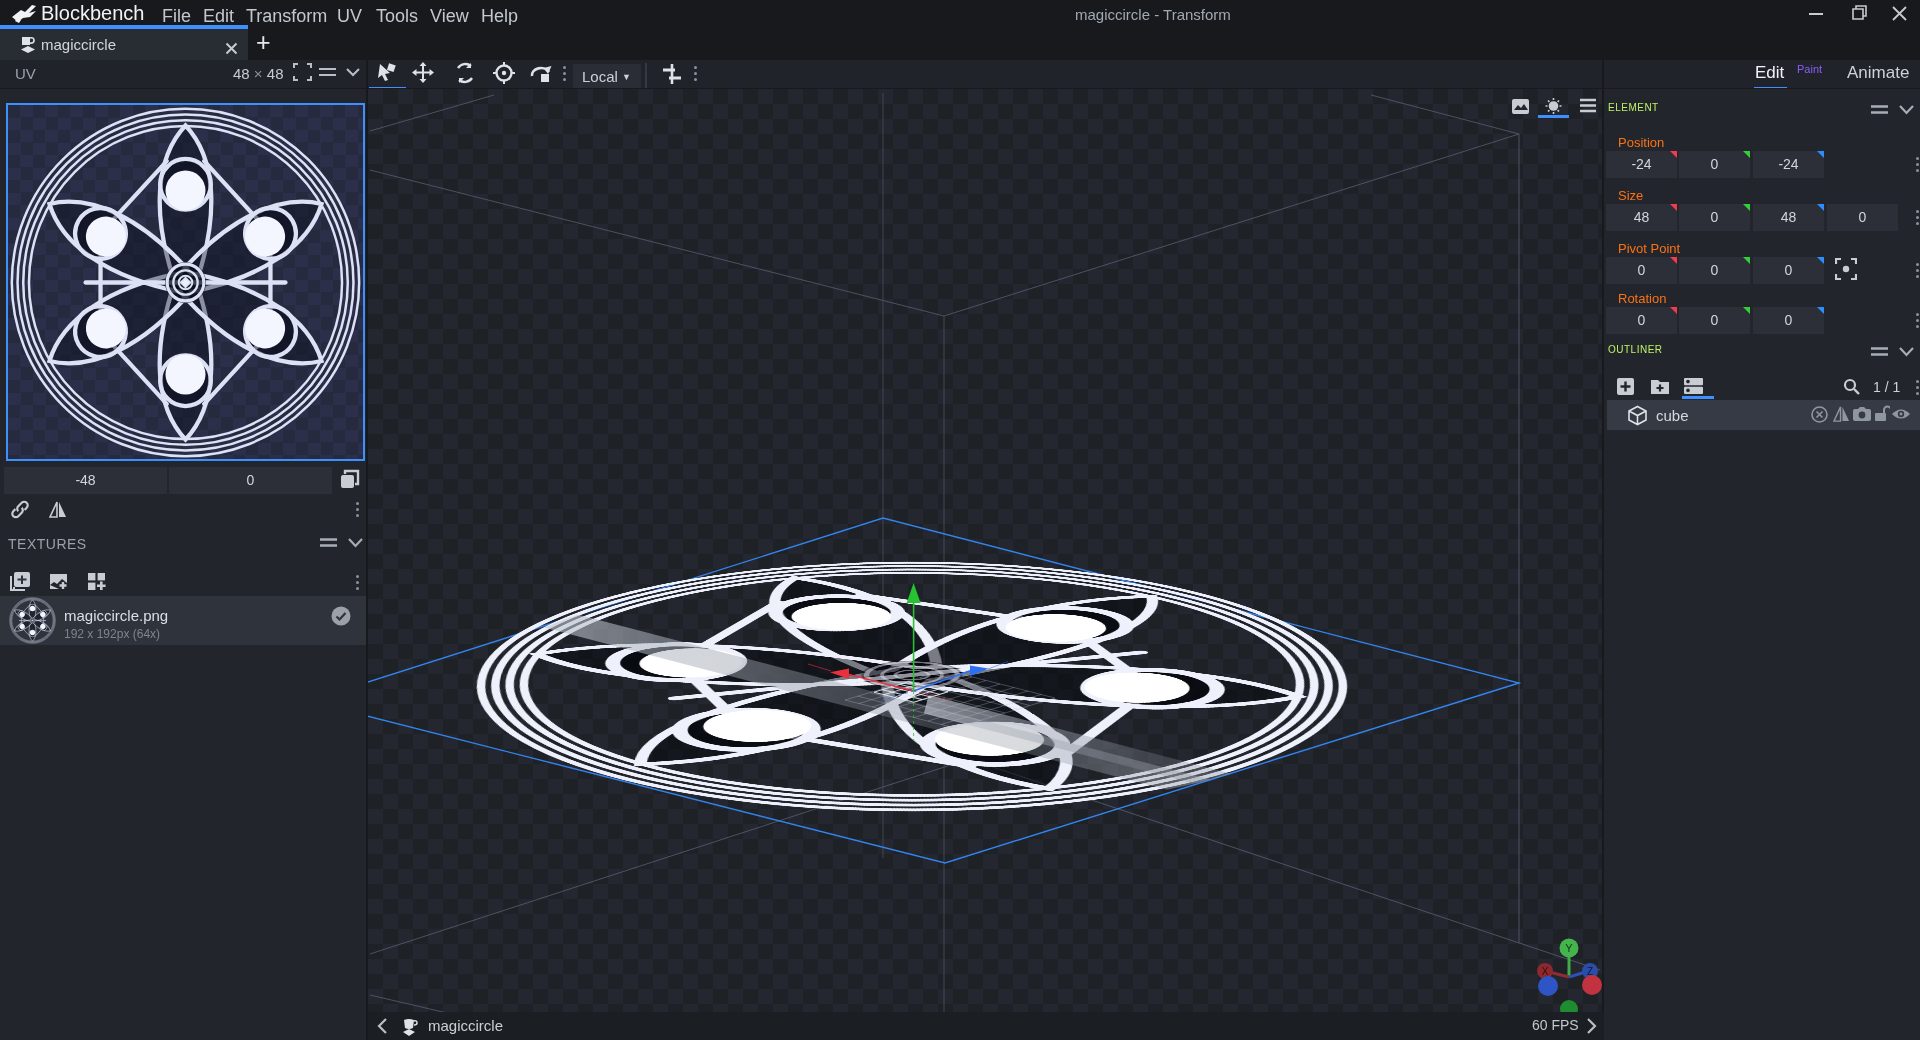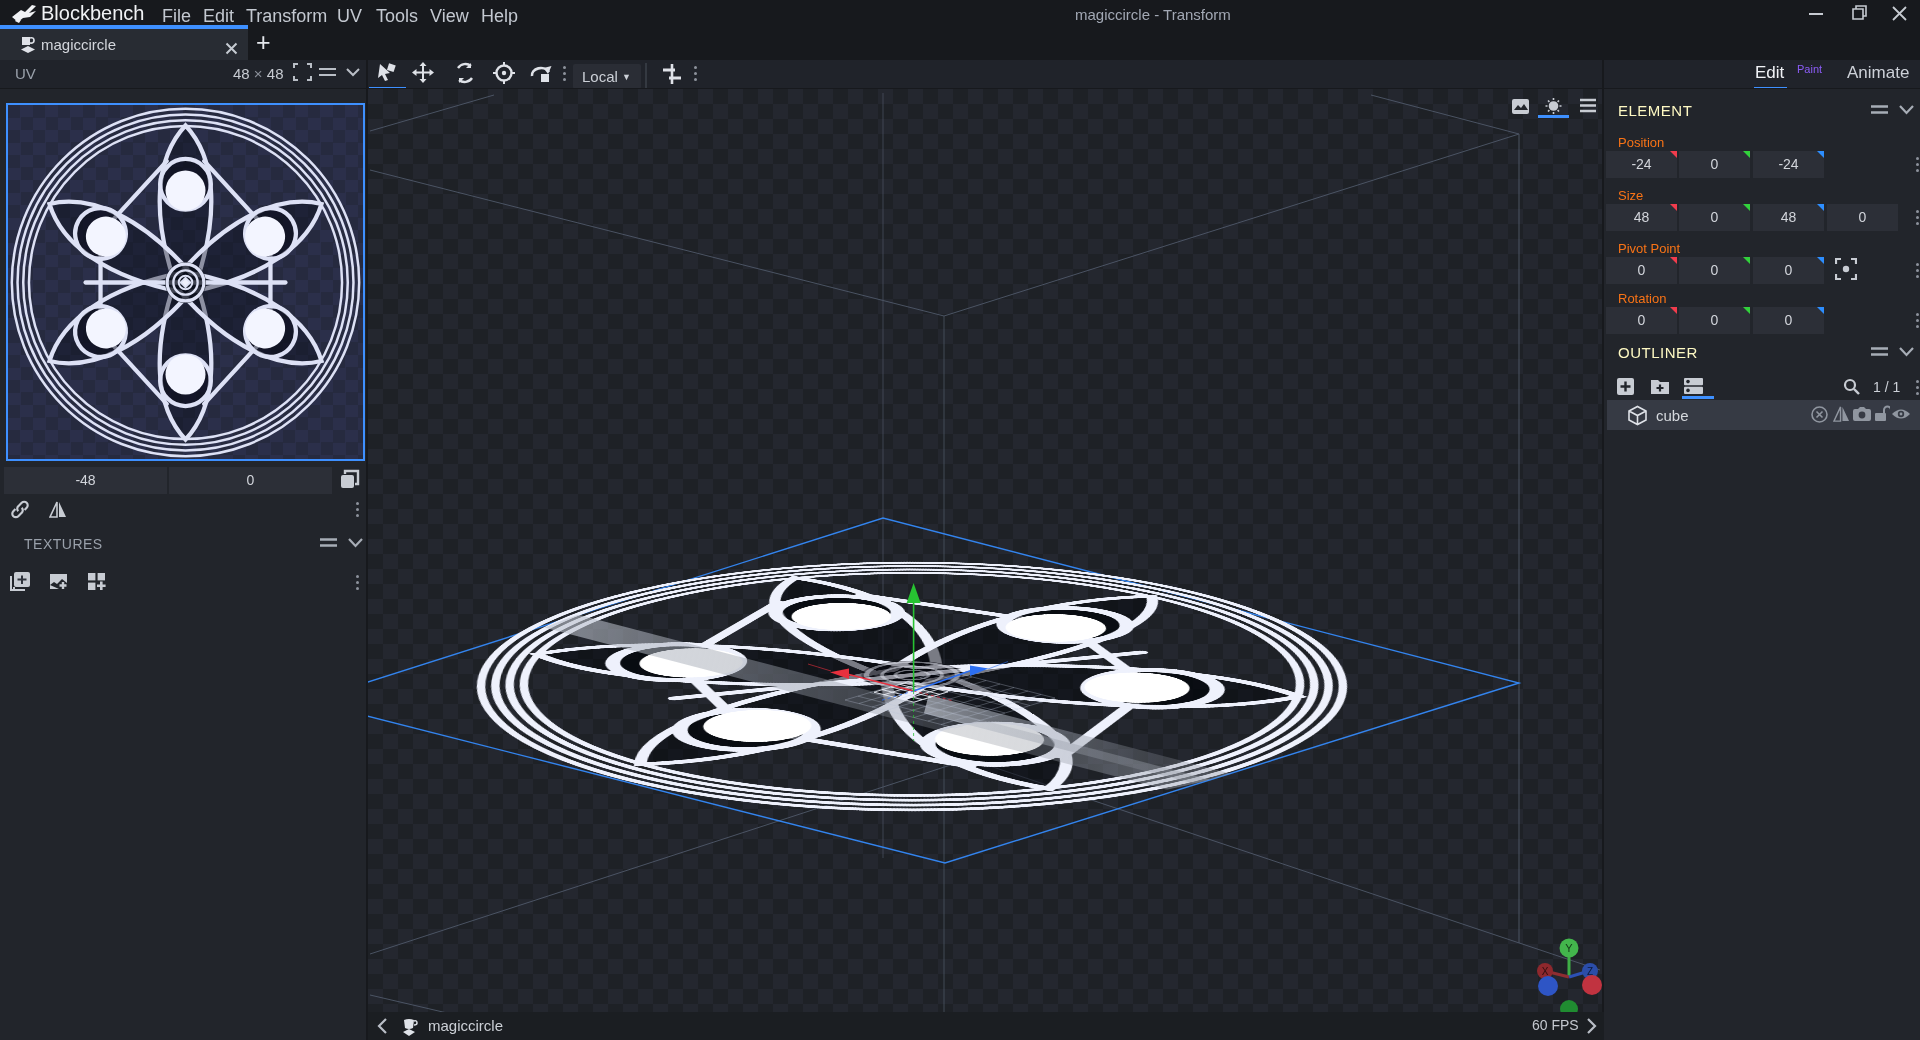--- a/index.html
+++ b/index.html
@@ -13,34 +13,34 @@
 #tab1{position:absolute;left:0;top:0;width:248px;height:35px;background:#282c33;border-top:4px solid #3e90ff}
 #tab1 .tname{position:absolute;left:41px;top:7px;font-size:15px;color:#d3d6dc}
 #tabplus{position:absolute;left:256px;top:3px;font-size:25px;font-weight:normal;color:#e4e7ec}
 #toolbar{position:absolute;left:0;top:60px;width:1920px;height:29px;background:#20232a}
 #toolbar .uvlabel{position:absolute;left:15px;top:5px;font-size:15px;color:#9aa1ab}
 #toolbar .dim{position:absolute;left:233px;top:5px;font-size:15px;color:#c6cad1}
 #leftpanel{position:absolute;left:0;top:89px;width:368px;height:951px;background:#22252b}
 #uvcanvas{position:absolute;left:6px;top:14px;width:359px;height:358px;border:2px solid #3e90ff;background:#262a3f}
 #uvcheck{position:absolute;left:0;top:0;width:100%;height:100%;background-image:conic-gradient(#2b2f4a 90deg,#262a3f 90deg 180deg,#2b2f4a 180deg 270deg,#262a3f 270deg);background-size:25px 25px}
 .inprow{position:absolute;top:378px;height:27px;background:#2c2f37;color:#d2d5db;font-size:14px;text-align:center;line-height:27px}
-#texhead{position:absolute;left:24px;top:447px;font-size:14px;color:#9aa1ab;letter-spacing:.5px}
+#texhead{position:absolute;left:8px;top:447px;font-size:14px;color:#9aa1ab;letter-spacing:.5px}
 #texitem{position:absolute;left:0;top:507px;width:368px;height:49px;background:#2f333c}
 #texitem .t1{position:absolute;left:64px;top:11px;font-size:15px;color:#dcdfe5}
 #texitem .t2{position:absolute;left:64px;top:31px;font-size:12px;color:#7f8490}
 #viewport{position:absolute;left:368px;top:89px;width:1236px;height:923px;overflow:hidden;background-image:conic-gradient(#24272f 90deg,#1e2126 90deg 180deg,#24272f 180deg 270deg,#1e2126 270deg);background-size:30px 30px;background-position:0px -15px}
 #vpsvg{position:absolute;left:-368px;top:-89px;width:1920px;height:1040px}
 #circle3d{position:absolute;left:543.5px;top:586px;width:0;height:0}
 #circle3d svg{position:absolute;left:-441px;top:-441px;transform:perspective(4500px) rotateX(73.4deg) rotateZ(-19deg)}
 #topsvg{position:absolute;left:-368px;top:-89px;width:1920px;height:1040px}
 #bottombar{position:absolute;left:368px;top:1012px;width:1236px;height:28px;background:#1b1e22}
 #bottombar .bc{position:absolute;left:60px;top:5px;font-size:15px;color:#ccd0d6}
 #bottombar .fps{position:absolute;left:1164px;top:5px;font-size:14px;color:#c3c7ce}
 #rightpanel{position:absolute;left:1604px;top:89px;width:316px;height:951px;background:#22252b}
-.phead{font-size:15px;color:#fef9c3;letter-spacing:.5px;position:absolute;left:14px}
+.phead{font-size:10px;color:#bef264;letter-spacing:.5px;position:absolute;left:4px}
 .plabel{font-size:13px;color:#f97316;position:absolute;left:14px}
 .pfield{position:absolute;height:27px;background:#2c2f37;font-size:14px;color:#d2d5db;text-align:center;line-height:27px;overflow:hidden}
 .pfield i{position:absolute;right:0;top:0;width:0;height:0;border-style:solid;border-width:0 7px 7px 0}
 .cr i{border-color:transparent #f23c4d transparent transparent}
 .cg i{border-color:transparent #32d13c transparent transparent}
 .cb i{border-color:transparent #2d8eff transparent transparent}
 .dots3{position:absolute;width:3px;color:#8d929c}
 .dots3 b{position:absolute;width:3px;height:3px;border-radius:50%;background:#8d929c;left:0}
 #cuberow{position:absolute;left:3px;top:311px;width:313px;height:30px;background:#363a44}
 #cuberow .cname{position:absolute;left:49px;top:7px;font-size:15px;color:#d5d8dd}
@@ -270,20 +270,31 @@
       <rect x="1" y="1" width="7.4" height="7.4" fill="#c8ccd3"></rect>
       <rect x="10.6" y="1" width="7.4" height="7.4" fill="#c8ccd3"></rect>
       <rect x="1" y="10.6" width="7.4" height="7.4" fill="#c8ccd3"></rect>
       <path d="M14.3 9.5 V18 M10 13.8 H18.6" stroke="#c8ccd3" stroke-width="2.6"></path>
     </svg>
 <div class="dots3" style="left:356px;top:486px">
       <b style="top:0"></b>
       <b style="top:6px"></b>
       <b style="top:12px"></b>
     </div>
+<div id="texitem">
+<svg class="abs" style="left:9px;top:1px" width="47" height="47" viewBox="-100 -100 200 200">
+        <use href="#mc"></use>
+      </svg>
+<span class="t1">magiccircle.png</span>
+<span class="t2">192 x 192px (64x)</span>
+<svg class="abs" style="left:331px;top:10px" width="20" height="20">
+        <circle cx="10" cy="10" r="9.5" fill="#9ba0a9"></circle>
+        <path d="M5.5 10.5 L8.5 13.5 L14.5 7" fill="none" stroke="#2f333c" stroke-width="2.2"></path>
+      </svg>
+</div>
 </div>
 
 <div id="viewport">
 <svg id="vpsvg" width="1920" height="1040">
 <g stroke="#525c6d" stroke-width="1" opacity="0.85" fill="none">
 <path d="M370 170 L944 316 L1519 134 L1371 95"></path>
 <path d="M370 131 L494 95"></path>
 <path d="M370 954 L969 759 L1600 970"></path>
 <path d="M370 995 L460 1016"></path>
 <line x1="1519" y1="134" x2="1519" y2="943"></line>

